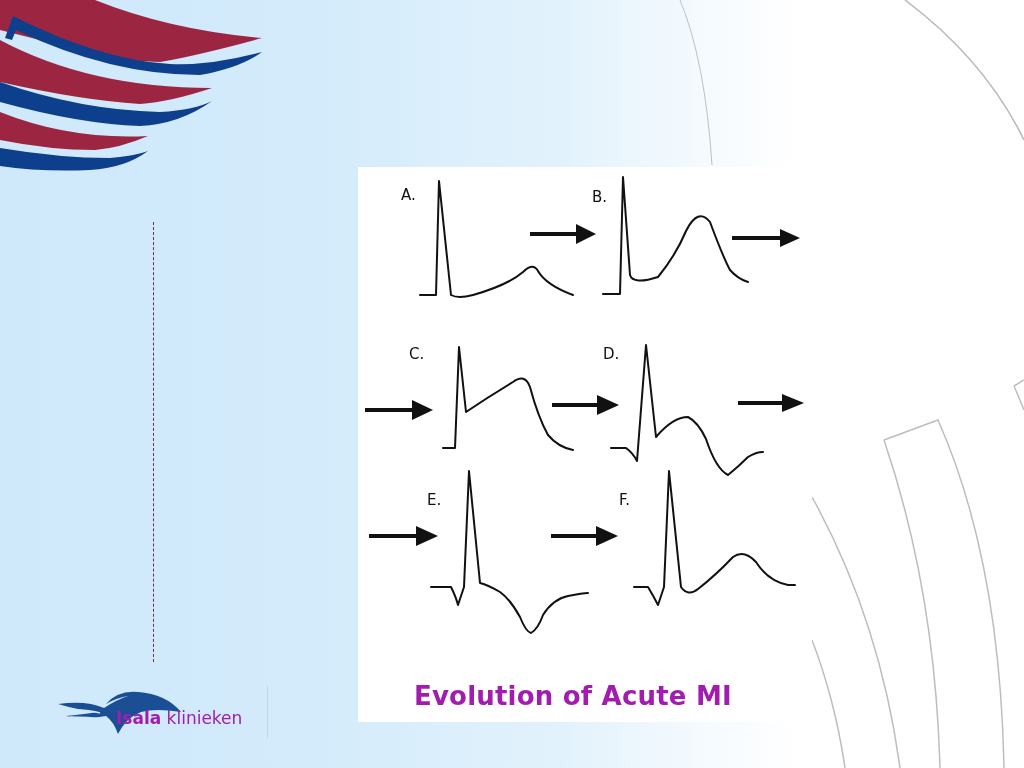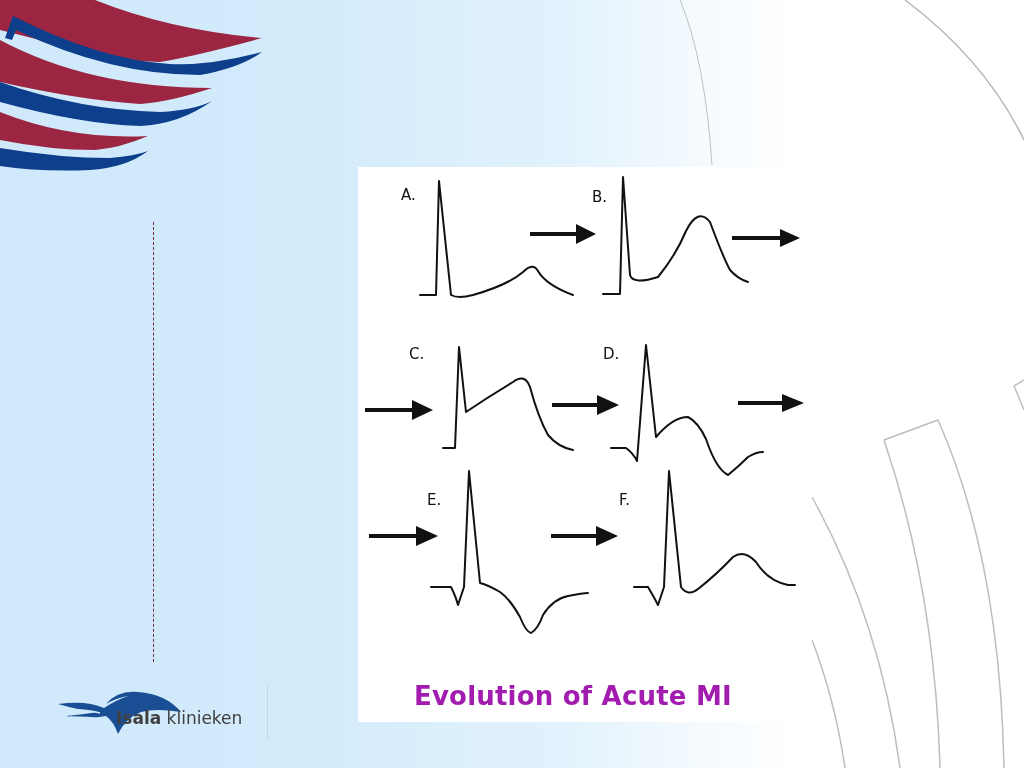--- a/index.html
+++ b/index.html
@@ -27,21 +27,21 @@
   .panel-label {
     position: absolute; font-family: "DejaVu Sans", sans-serif; font-size: 15px; color: #111;
   }
   .caption {
     position: absolute; left: 56px; top: 514px; font-family: "DejaVu Sans", sans-serif;
     font-size: 26px; font-weight: bold; color: #a21caf; letter-spacing: 0.2px; white-space: nowrap;
   }
   .logo { position: absolute; left: 56px; top: 682px; width: 214px; height: 58px; }
   .logo-text {
     position: absolute; left: 60px; top: 26px; font-family: "DejaVu Sans", sans-serif;
-    font-size: 17px; color: #404040; white-space: nowrap;
+    font-size: 17px; color: #a21caf; white-space: nowrap;
   }
   .logo-text b { font-weight: bold; }
   .logo-rule { position: absolute; left: 211px; top: 4px; width: 1px; height: 52px; background: #bfd6e6; }
 </style>
 </head>
 <body>
 
 <div class="slide">
 
   <svg class="deco" viewBox="0 0 1024 768">

